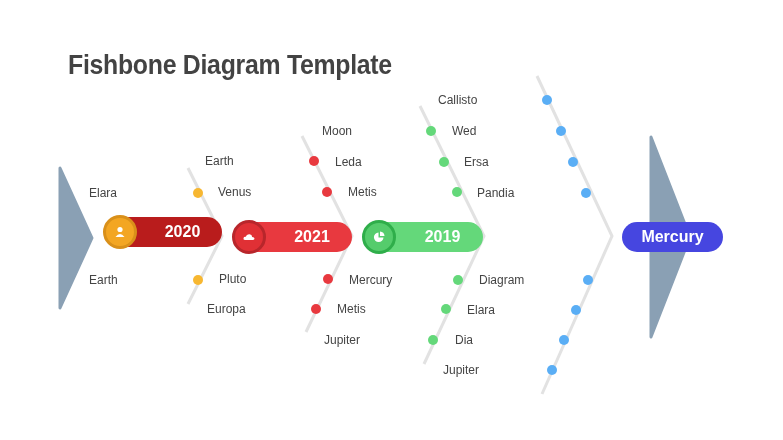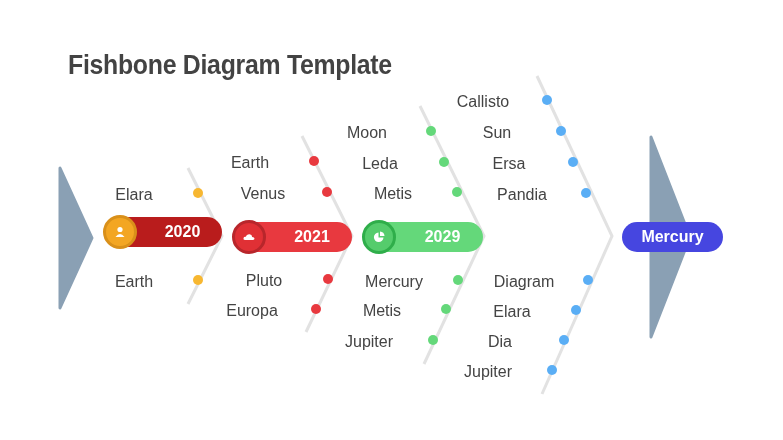--- a/index.html
+++ b/index.html
@@ -1,21 +1,21 @@
 <!DOCTYPE html>
 <html><head>
 <meta charset="utf-8">
 <style>
   html, body { margin:0; padding:0; }
   body { width:783px; height:440px; background:#ffffff; position:relative; overflow:hidden;
          font-family:"Liberation Sans", sans-serif; }
   .title { position:absolute; left:68px; top:50px; font-size:27px; font-weight:bold; color:#434343;
            font-family:"Liberation Sans", sans-serif; letter-spacing:-0.3px; transform:scaleX(0.92); transform-origin:left; }
   .diagram { position:absolute; left:0; top:0; width:783px; height:440px; }
-  .lbl { position:absolute; font-size:16px; color:#444; text-align:center; width:90px; }
+  .lbl { position:absolute; font-size:12px; color:#444; text-align:left; width:90px; }
   .dot { position:absolute; width:10px; height:10px; border-radius:50%; }
   .pill { position:absolute; height:30px; border-radius:15px; color:#fff; font-weight:bold; font-size:16px;
           display:flex; align-items:center; justify-content:center; box-sizing:border-box; }
   .pill .yr { position:absolute; left:38px; right:0; text-align:center; line-height:30px; }
   .badge { position:absolute; left:-2px; top:-2px; width:34px; height:34px; border-radius:50%; box-sizing:border-box;
            display:flex; align-items:center; justify-content:center; }
   .head { position:absolute; left:622px; top:222px; width:101px; height:30px; border-radius:15px; background:#4646e0;
           color:#fff; font-weight:bold; font-size:16px; text-align:center; line-height:30px; }
 </style>
 </head>
@@ -67,38 +67,38 @@
   <div class="lbl" style="left:207px;top:302px">Europa</div>
   <div class="dot" style="left:311px;top:304px;background:#e8393f"></div>
 
   <div class="pill" style="left:364px;top:222px;width:119px;background:#64d87a;">
     <div class="badge" style="background:#55cc6c;border:3px solid #2fae4a;">
       <svg width="14" height="14" viewBox="0 0 14 14">
           <path d="M6.5 2.5 A4.8 4.8 0 1 0 11.5 7.5 L6.5 7.5 Z" fill="#fff"></path>
           <path d="M8 1.5 A4.8 4.8 0 0 1 12.5 6 L8 6 Z" fill="#fff"></path>
         </svg>
     </div>
-    <span class="yr">2029</span>
+    <span class="yr">2019</span>
   </div>
   <div class="lbl" style="left:322px;top:124px">Moon</div>
   <div class="dot" style="left:426px;top:126px;background:#64d87a"></div>
   <div class="lbl" style="left:335px;top:155px">Leda</div>
   <div class="dot" style="left:439px;top:157px;background:#64d87a"></div>
   <div class="lbl" style="left:348px;top:185px">Metis</div>
   <div class="dot" style="left:452px;top:187px;background:#64d87a"></div>
   <div class="lbl" style="left:349px;top:273px">Mercury</div>
   <div class="dot" style="left:453px;top:275px;background:#64d87a"></div>
   <div class="lbl" style="left:337px;top:302px">Metis</div>
   <div class="dot" style="left:441px;top:304px;background:#64d87a"></div>
   <div class="lbl" style="left:324px;top:333px">Jupiter</div>
   <div class="dot" style="left:428px;top:335px;background:#64d87a"></div>
 
   <div class="lbl" style="left:438px;top:93px">Callisto</div>
   <div class="dot" style="left:542px;top:95px;background:#5aaef5"></div>
-  <div class="lbl" style="left:452px;top:124px">Sun</div>
+  <div class="lbl" style="left:452px;top:124px">Wed</div>
   <div class="dot" style="left:556px;top:126px;background:#5aaef5"></div>
   <div class="lbl" style="left:464px;top:155px">Ersa</div>
   <div class="dot" style="left:568px;top:157px;background:#5aaef5"></div>
   <div class="lbl" style="left:477px;top:186px">Pandia</div>
   <div class="dot" style="left:581px;top:188px;background:#5aaef5"></div>
   <div class="lbl" style="left:479px;top:273px">Diagram</div>
   <div class="dot" style="left:583px;top:275px;background:#5aaef5"></div>
   <div class="lbl" style="left:467px;top:303px">Elara</div>
   <div class="dot" style="left:571px;top:305px;background:#5aaef5"></div>
   <div class="lbl" style="left:455px;top:333px">Dia</div>

